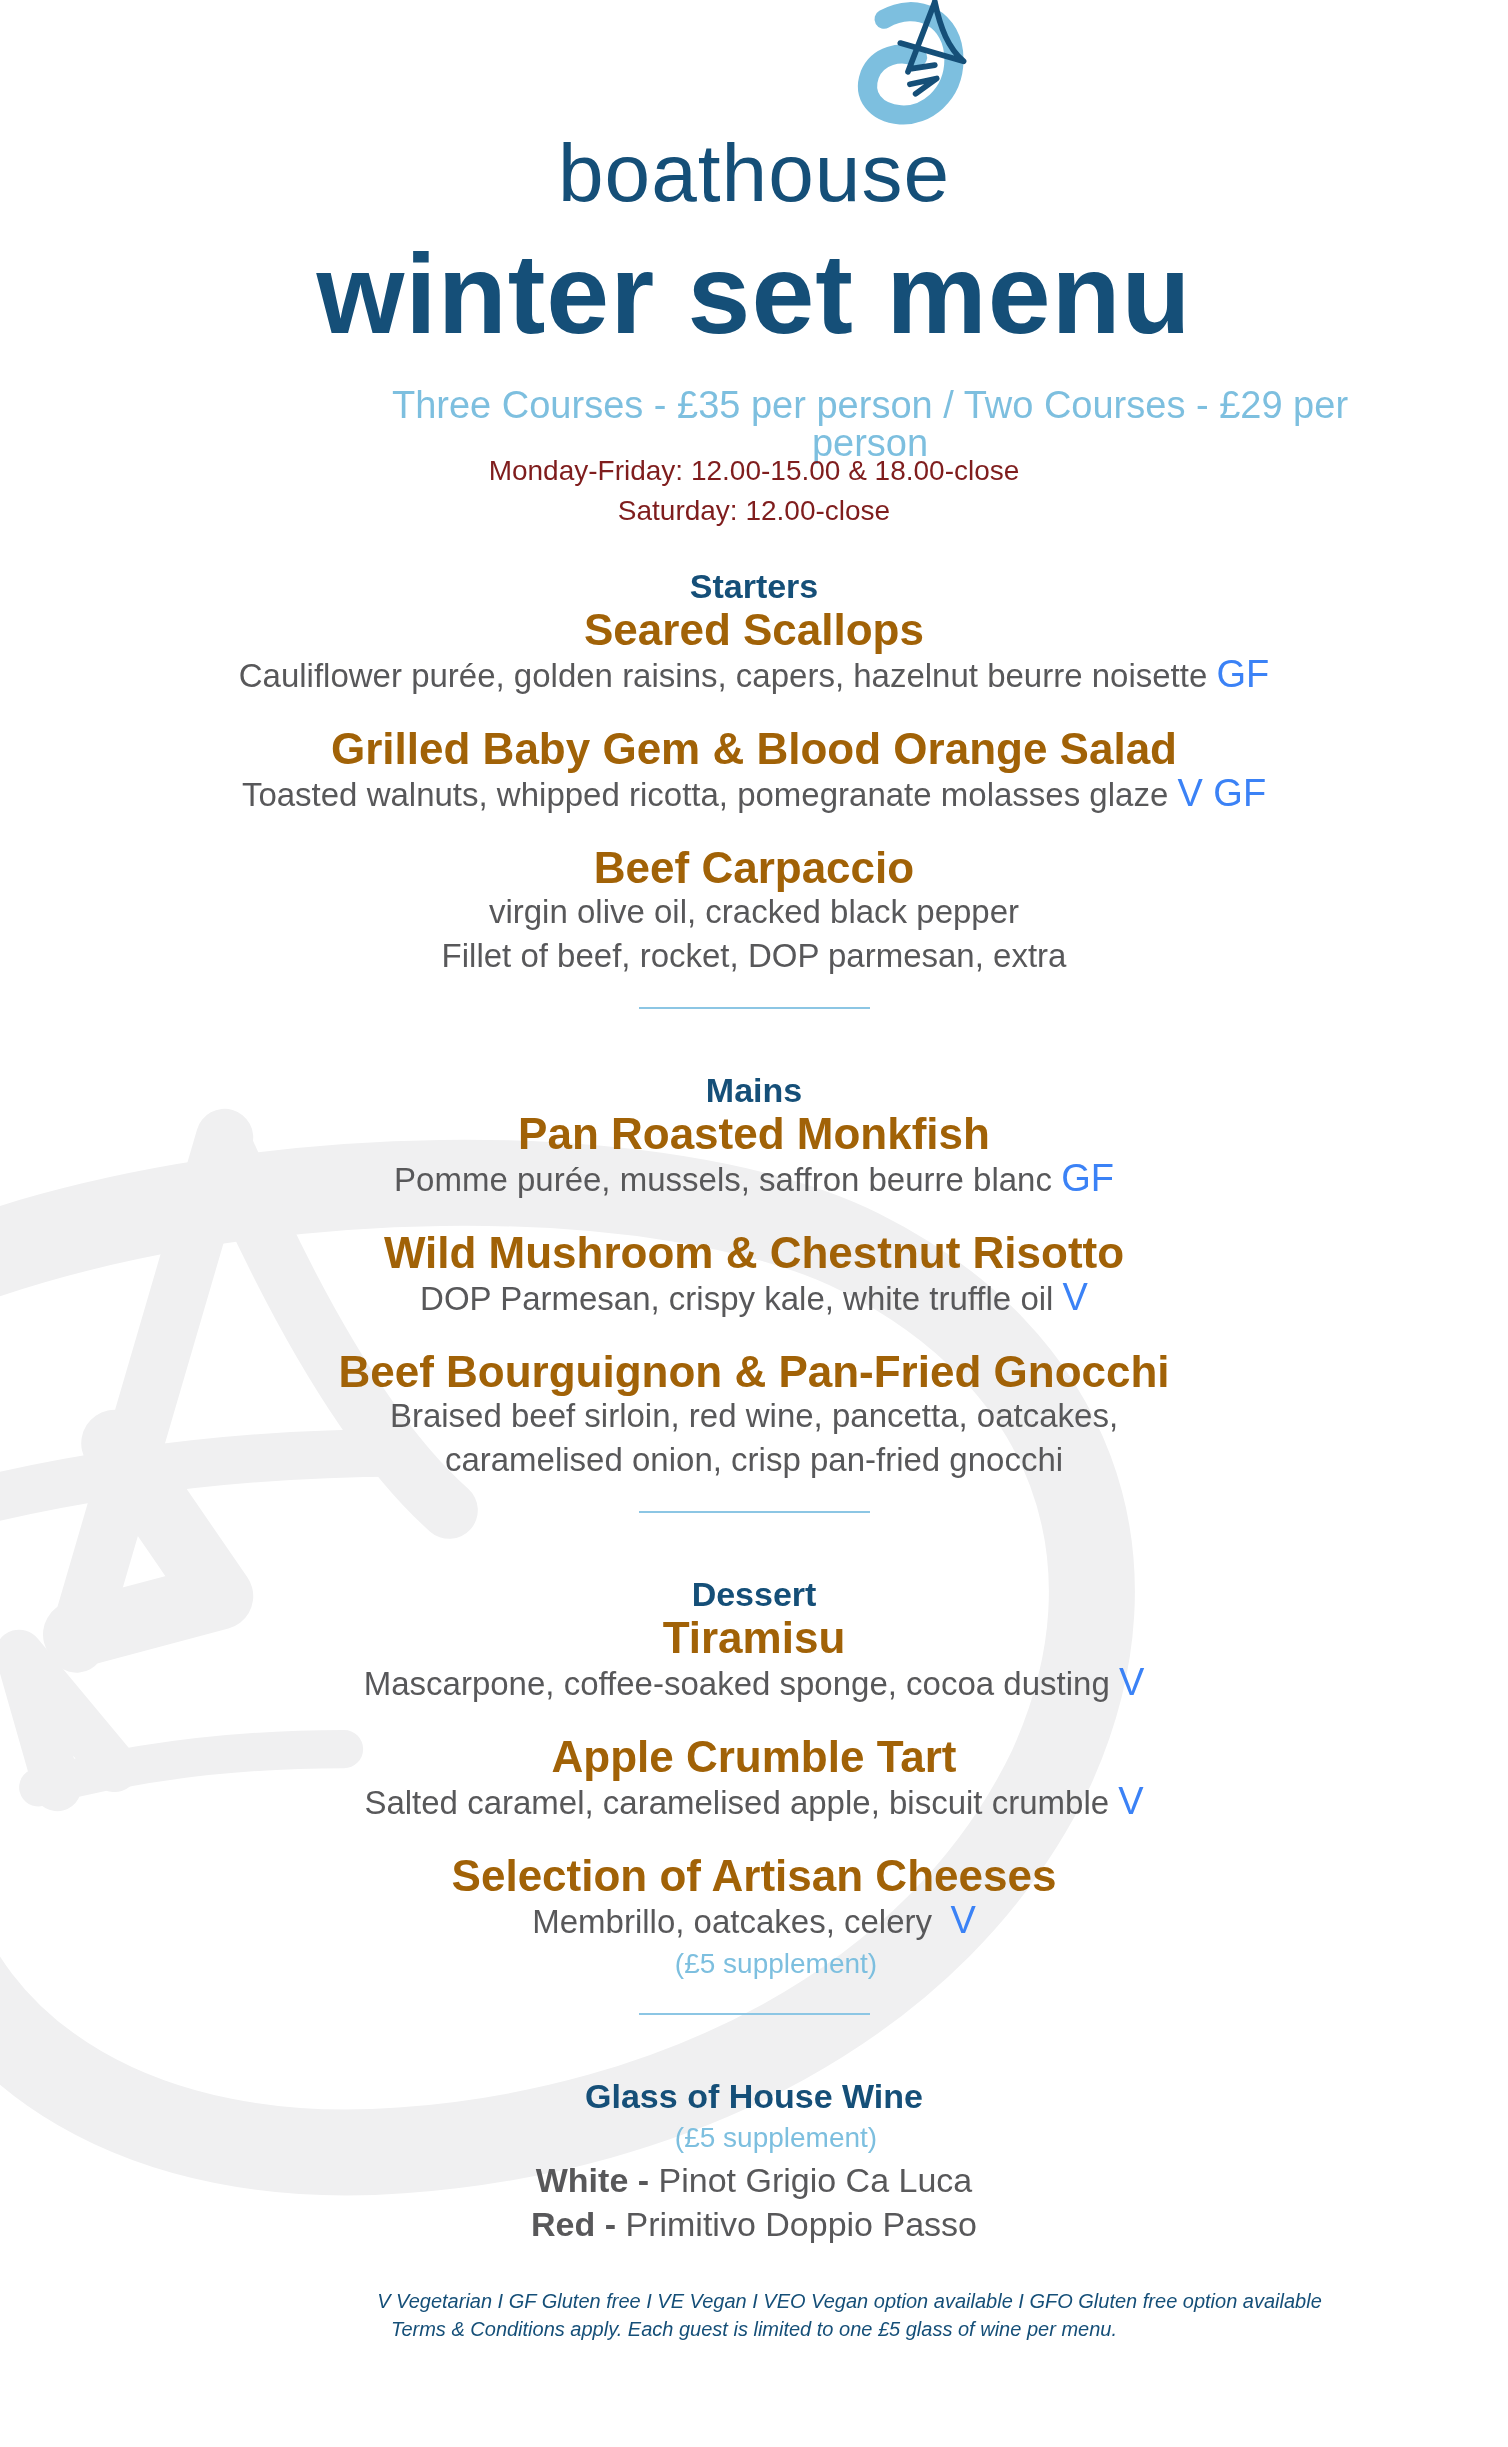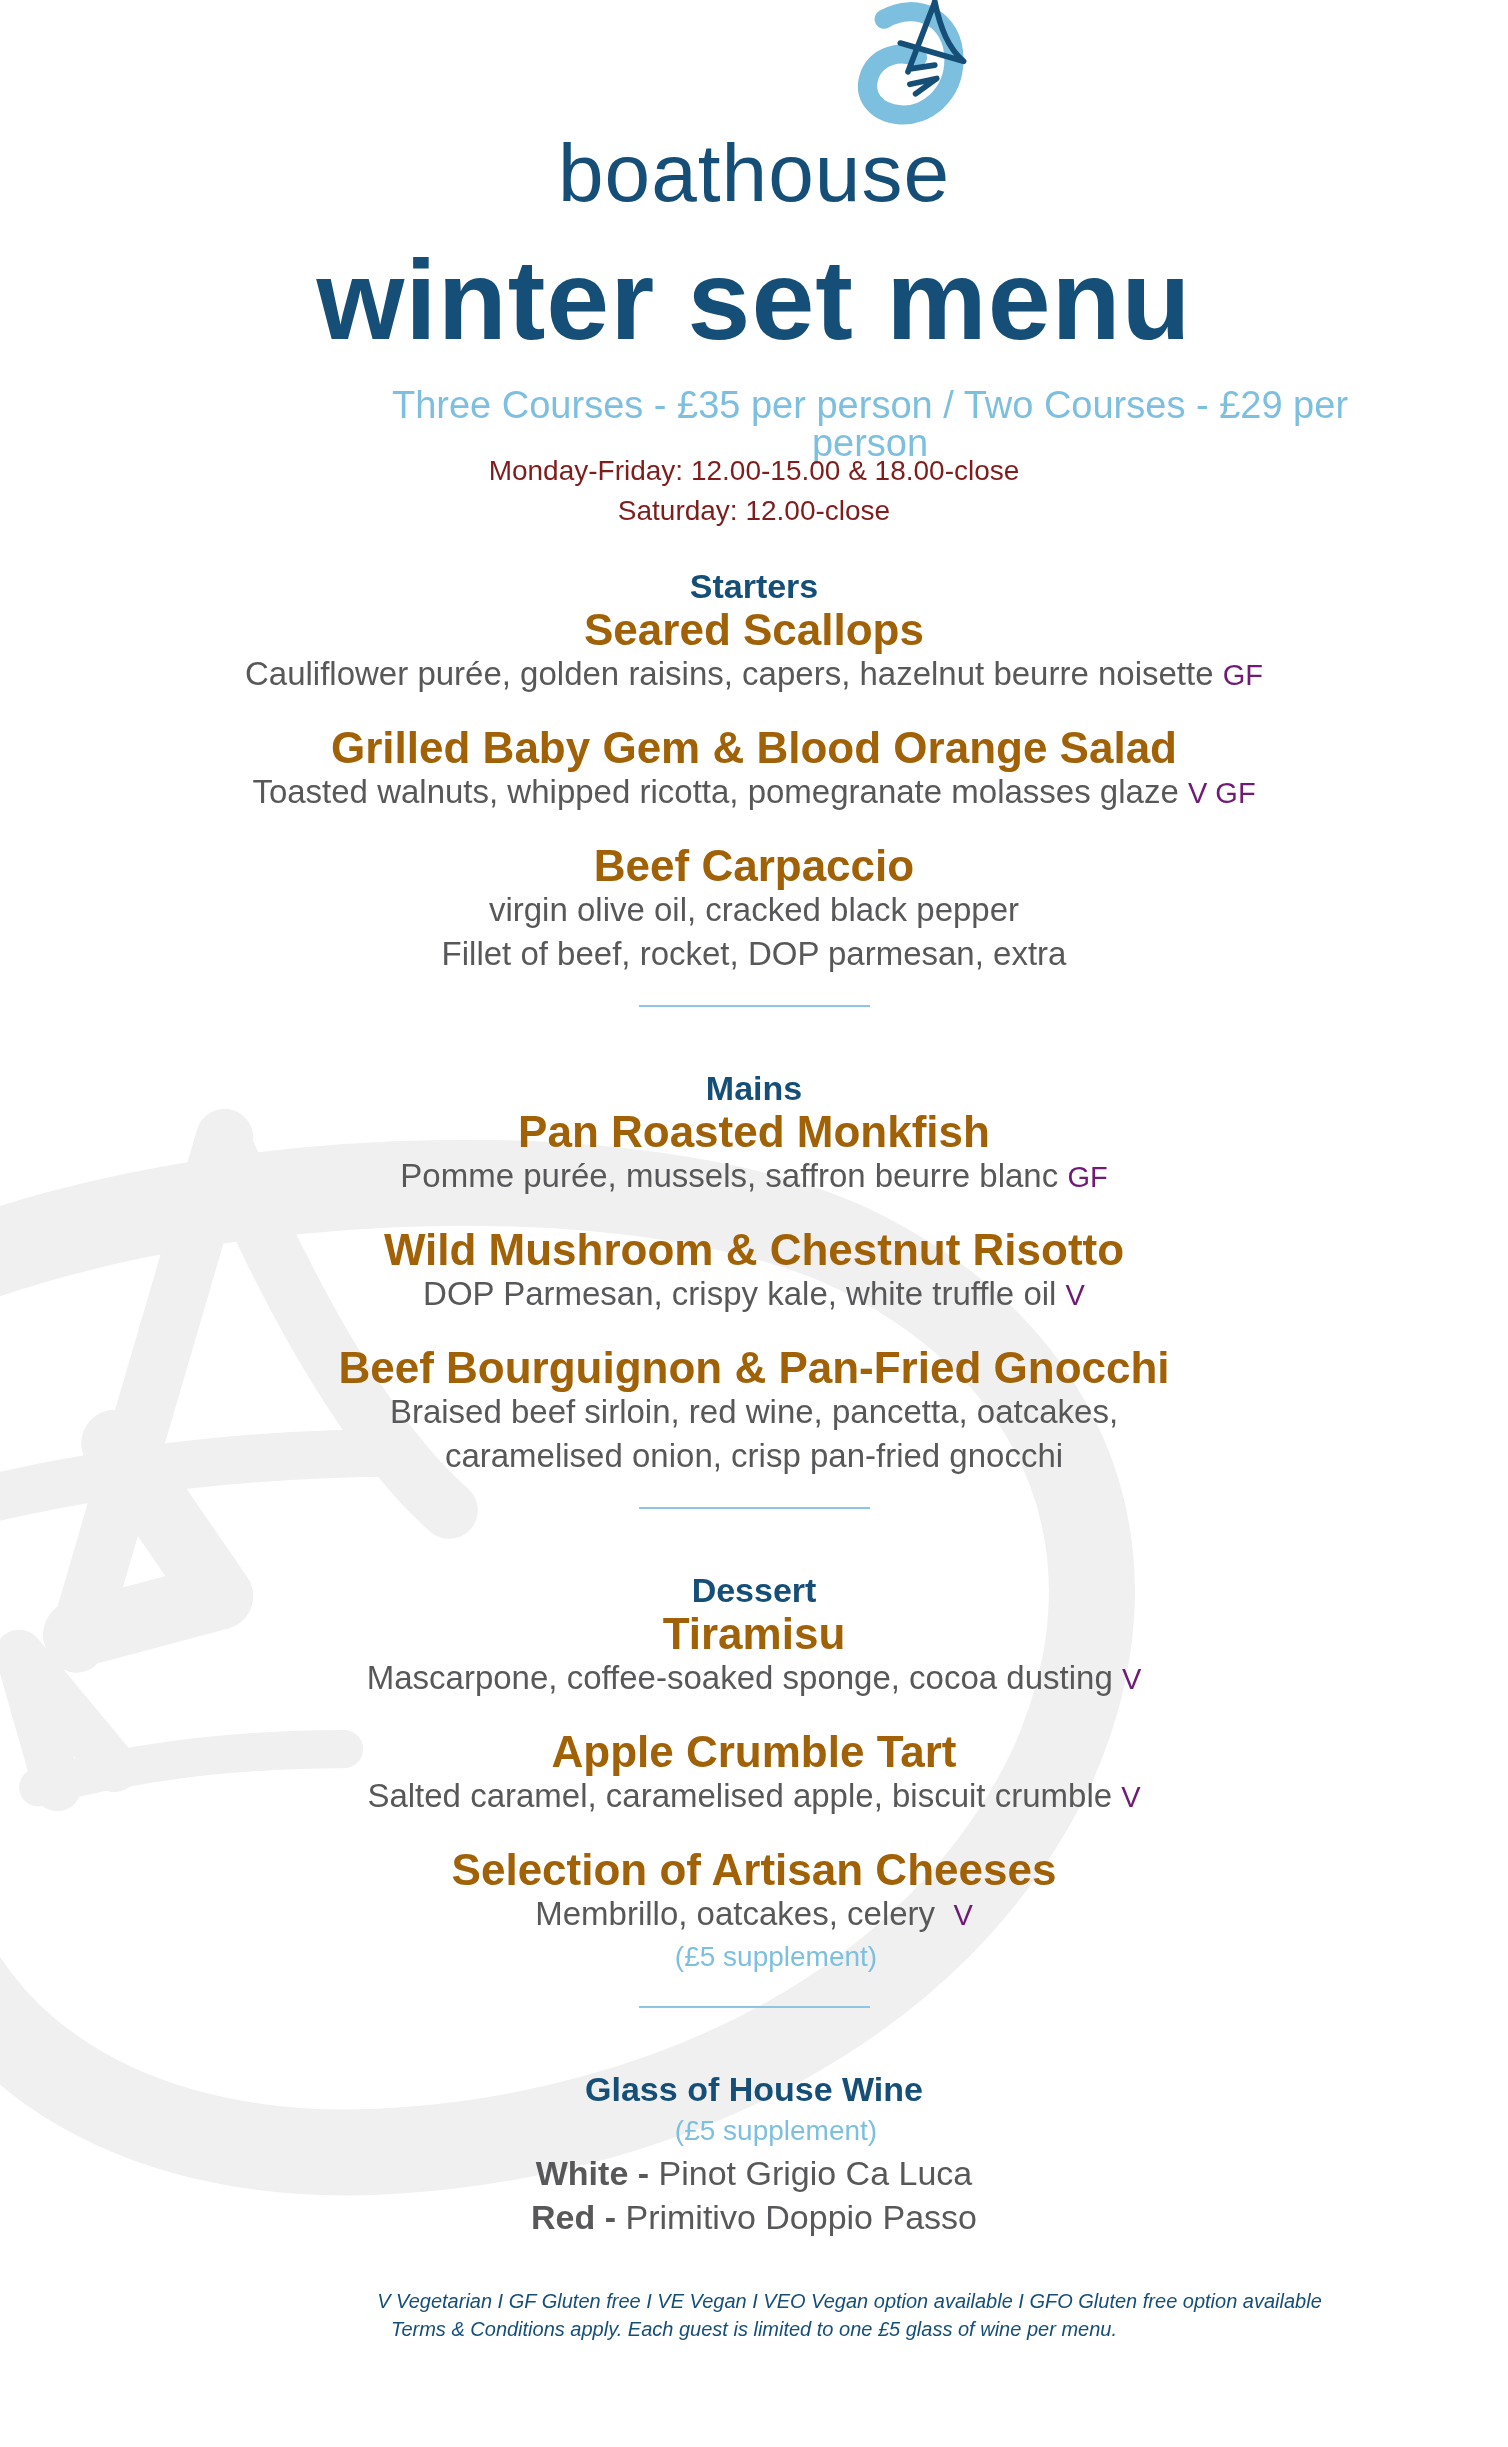--- a/index.html
+++ b/index.html
@@ -10,35 +10,35 @@
     color: #58585a;
   }
   .watermark { position: absolute; left: 0; top: 1099px; width: 1508px; height: 1348px; z-index: 0; }
   .page { position: relative; z-index: 1; width: 1508px; text-align: center; }
   .logo { position: absolute; left: 841px; top: 0; width: 134px; height: 134px; }
   .brand {
     position: absolute; left: 0; width: 1508px; top: 132px;
     font-size: 82px; color: #154f78; letter-spacing: 1px; line-height: 1;
   }
   .title {
-    position: absolute; left: 0; width: 1508px; top: 244px;
+    position: absolute; left: 0; width: 1508px; top: 238px;
     font-size: 113px; font-weight: bold; color: #154f78; line-height: 1; letter-spacing: 1px;
   }
   .prices {
     position: absolute; left: 0; width: 1396px; top: 386px;
     font-size: 38px; color: #7dbfdf; line-height: 1;
     padding-left: 344px; box-sizing: border-box; text-align: center;
   }
   .hours { position: absolute; left: 0; width: 1508px; top: 451px; font-size: 28px; color: #7f1d1d; line-height: 40px; }
   .content { position: absolute; left: 0; width: 1508px; top: 564px; }
   .section-title { font-size: 34px; font-weight: bold; color: #154f78; line-height: 44px; }
   .dish { margin-bottom: 29px; }
   .dish-name { font-size: 44px; font-weight: bold; color: #a16207; line-height: 44px; }
   .dish-desc { font-size: 33px; color: #58585a; line-height: 44px; }
-  .diet { color: #701a75; font-size: 29px; margin-top: 20px; }
+  .diet { color: #3b82f6; font-size: 38px; margin-top: 20px; }
   .supp { font-size: 28px; color: #7dbfdf; line-height: 40px; padding-left: 44px; }
   .divider { width: 231px; height: 1.9px; background: #8cc6e4; margin: 21px auto 59px auto; }
   .wine-line { font-size: 34px; line-height: 44px; color: #58585a; }
   .wine-label { font-weight: bold; }
   .footer { position: absolute; left: 0; width: 1508px; top: 2287px; font-size: 20px; color: #154f78; line-height: 28px; font-style: italic; }
   .footer .legend { padding-left: 191px; }
 </style>
 </head>
 <body>
 

